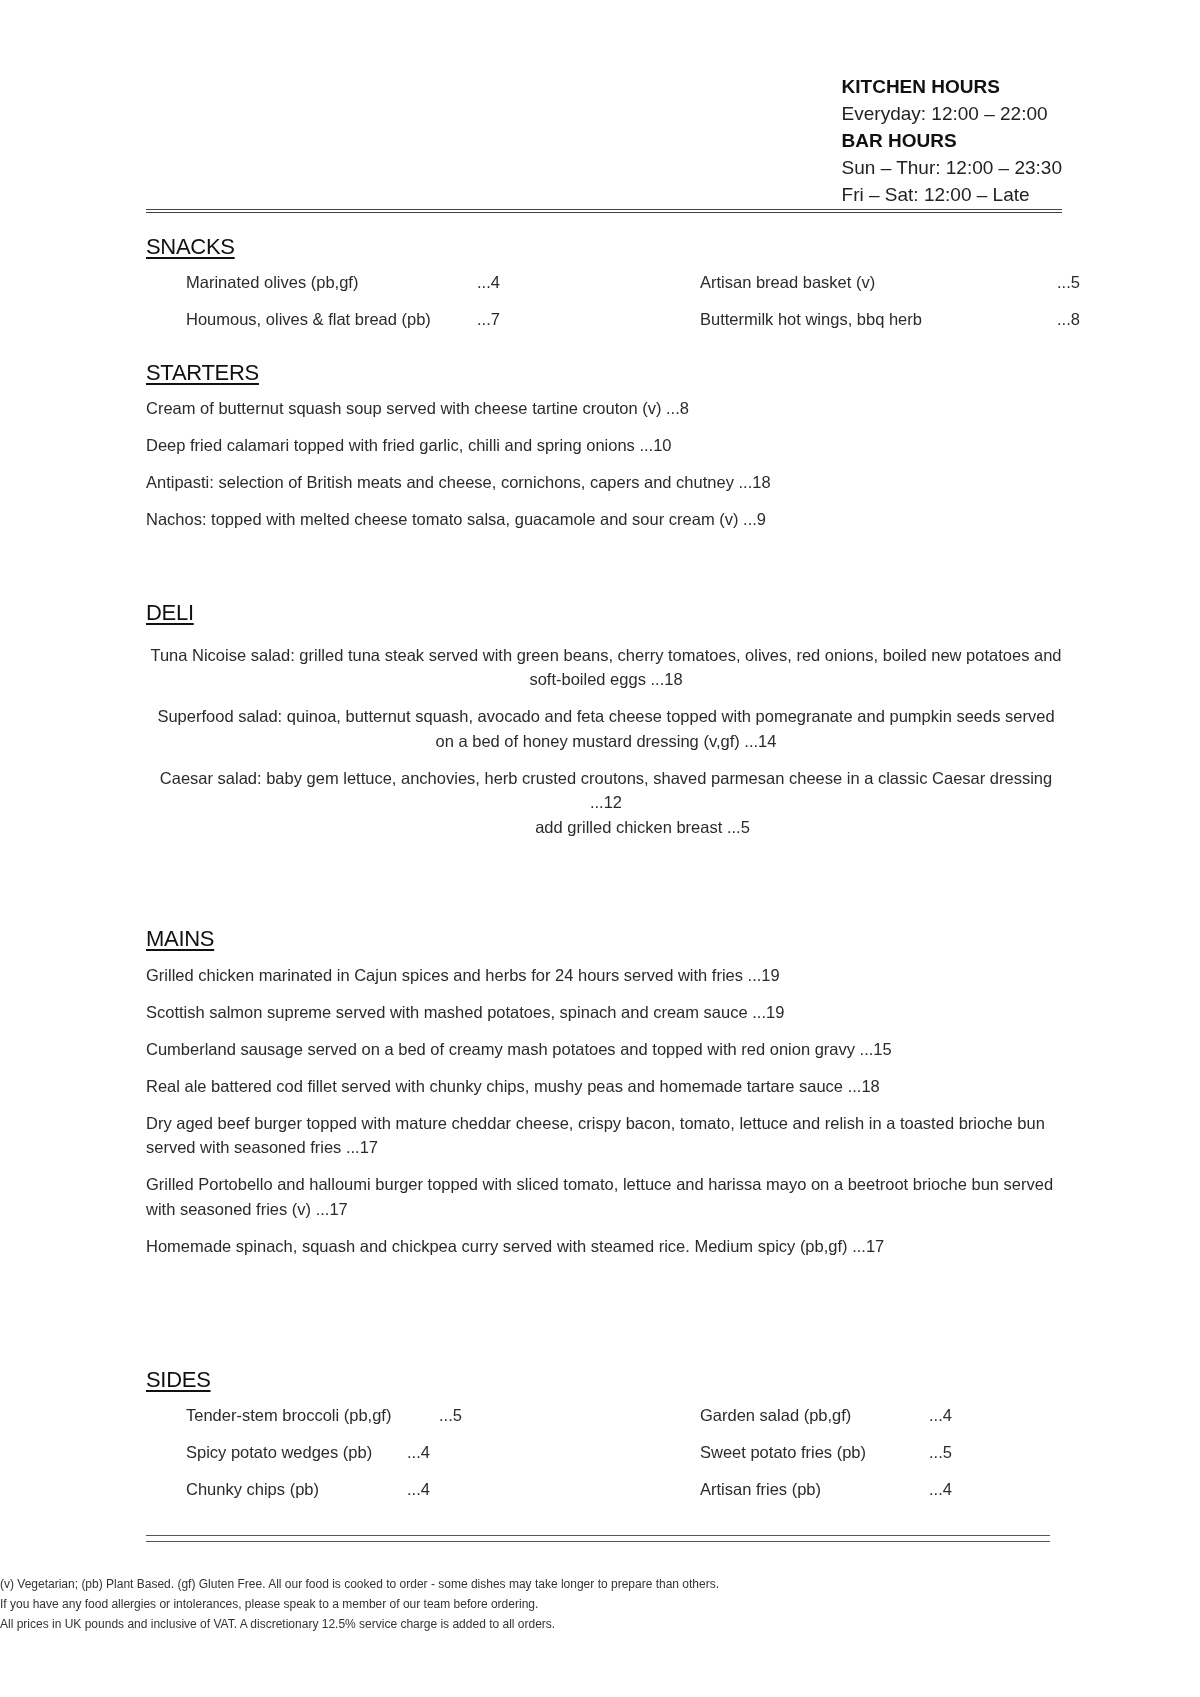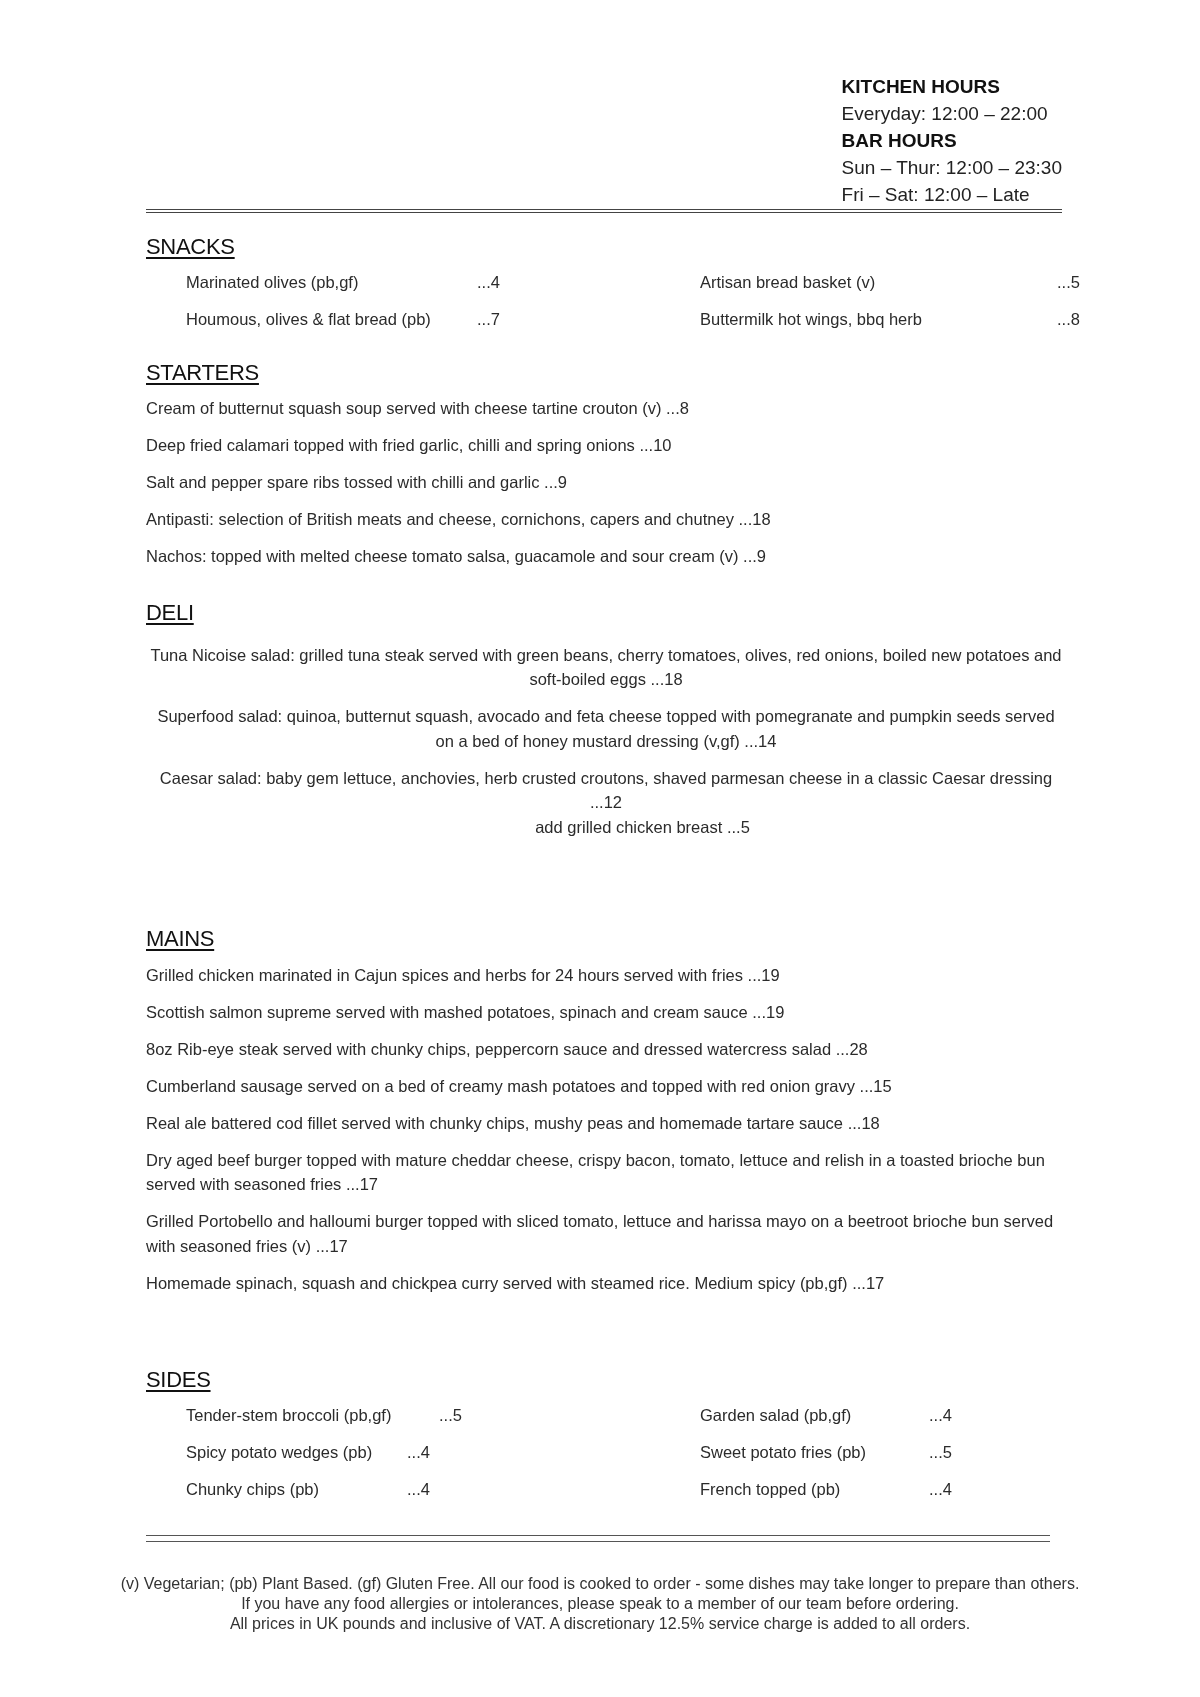--- a/index.html
+++ b/index.html
@@ -64,22 +64,22 @@
 
     .item { margin-bottom: 12.5px; white-space: normal; }
     .item.wrap { line-height: 24.5px; }
     .addon { padding-left: 73px; margin-top: -12.5px; margin-bottom: 12.5px; }
 
     .footer {
       position: absolute;
       left: 0;
       top: 1574px;
       width: 1200px;
-      text-align: center;
-      font-size: 16px;
+      text-align: left;
+      font-size: 12px;
       line-height: 20px;
       color: #333;
     }
   </style>
 </head>
 <body>
 
 <div class="page">
 
   <div class="hours">
@@ -110,42 +110,40 @@
           <span style="left:871px;">...8</span>
         </div>
       </div>
     </div>
 
     <div class="section" style="top:126px;">
       <div class="section-title">STARTERS</div>
       <div style="margin-top:9px;">
         <div class="item">Cream of butternut squash soup served with cheese tartine crouton (v) ...8</div>
         <div class="item">Deep fried calamari topped with fried garlic, chilli and spring onions ...10</div>
-        <div class="item">Salt and pepper spare ribs tossed with chilli and garlic ...9</div>
         <div class="item">Antipasti: selection of British meats and cheese, cornichons, capers and chutney ...18</div>
         <div class="item">Nachos: topped with melted cheese tomato salsa, guacamole and sour cream (v) ...9</div>
       </div>
     </div>
 
     <div class="section" style="top:366px;">
       <div class="section-title">DELI</div>
       <div style="margin-top:16px;text-align:center;">
         <div class="item wrap">Tuna Nicoise salad: grilled tuna steak served with green beans, cherry tomatoes, olives, red onions, boiled new potatoes and soft-boiled eggs ...18</div>
         <div class="item wrap">Superfood salad: quinoa, butternut squash, avocado and feta cheese topped with pomegranate and pumpkin seeds served on a bed of honey mustard dressing (v,gf) ...14</div>
         <div class="item wrap">Caesar salad: baby gem lettuce, anchovies, herb crusted croutons, shaved parmesan cheese in a classic Caesar dressing ...12</div>
         <div class="addon">add grilled chicken breast ...5</div>
       </div>
     </div>
 
     <div class="section" style="top:692px;">
       <div class="section-title">MAINS</div>
       <div style="margin-top:10px;">
         <div class="item">Grilled chicken marinated in Cajun spices and herbs for 24 hours served with fries ...19</div>
         <div class="item">Scottish salmon supreme served with mashed potatoes, spinach and cream sauce ...19</div>
-        <div class="item">8oz Rib-eye steak served with chunky chips, peppercorn sauce and dressed watercress salad ...28</div>
         <div class="item">Cumberland sausage served on a bed of creamy mash potatoes and topped with red onion gravy ...15</div>
         <div class="item">Real ale battered cod fillet served with chunky chips, mushy peas and homemade tartare sauce ...18</div>
         <div class="item wrap">Dry aged beef burger topped with mature cheddar cheese, crispy bacon, tomato, lettuce and relish in a toasted brioche bun served with seasoned fries ...17</div>
         <div class="item wrap">Grilled Portobello and halloumi burger topped with sliced tomato, lettuce and harissa mayo on a beetroot brioche bun served with seasoned fries (v) ...17</div>
         <div class="item">Homemade spinach, squash and chickpea curry served with steamed rice. Medium spicy (pb,gf) ...17</div>
       </div>
     </div>
 
     <div class="section" style="top:1133px;">
       <div class="section-title">SIDES</div>
@@ -158,21 +156,21 @@
         </div>
         <div class="grid-row">
           <span style="left:0;">Spicy potato wedges (pb)</span>
           <span style="left:221px;">...4</span>
           <span style="left:514px;">Sweet potato fries (pb)</span>
           <span style="left:743px;">...5</span>
         </div>
         <div class="grid-row">
           <span style="left:0;">Chunky chips (pb)</span>
           <span style="left:221px;">...4</span>
-          <span style="left:514px;">French topped (pb)</span>
+          <span style="left:514px;">Artisan fries (pb)</span>
           <span style="left:743px;">...4</span>
         </div>
       </div>
     </div>
 
   </div>
 
   <div class="rule-double rule-bottom"></div>
 
   <div class="footer">

